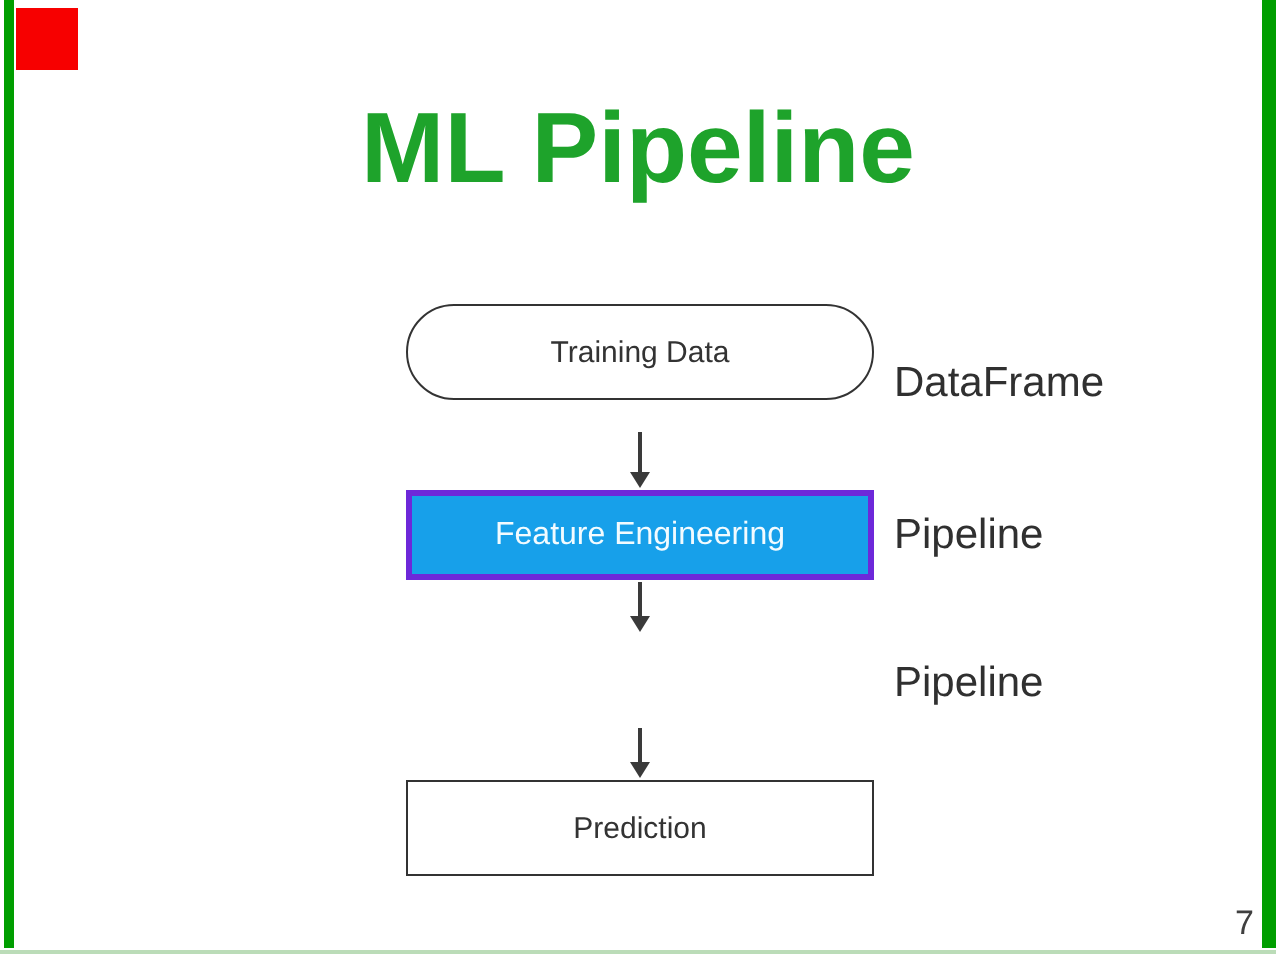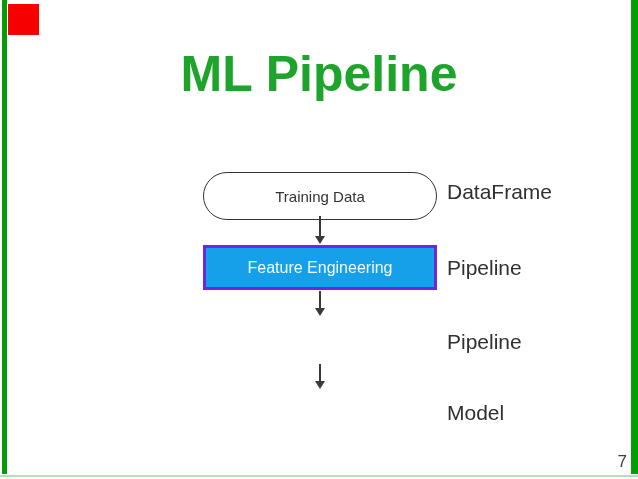--- a/index.html
+++ b/index.html
@@ -28,21 +28,21 @@
 
   
   .node {
     position: absolute; left: 203px; width: 234px;
     box-sizing: border-box;
     display: flex; align-items: center; justify-content: center;
     background: #ffffff;
     border: 1.5px solid #333333;
     color: #333333; font-size: 15px;
   }
-  .node-stadium1 { top: 172px; height: 48px; border-radius: 24px; }
+  .node-stadium1 { top: 152px; height: 48px; border-radius: 24px; }
   .node-blue1    { top: 245px; height: 45px; }
   .node-blue2    { top: 319px; height: 45px; }
   .node-white2   { top: 390px; height: 48px; }
   .node-blue1, .node-blue2 {
     background: #17A0EA; border: 3px solid #6d28d9;
     color: #F2FBFF; font-size: 16px;
   }
 
   
   .arrow-line { position: absolute; left: 319px; width: 2px; background: #3a3a3a; }
@@ -94,21 +94,23 @@
     <span>Feature Engineering</span>
   </div>
 
   <div class="arrow-line a2-line"></div>
   <div class="arrow-head a2-head"></div>
 
 
   <div class="arrow-line a3-line"></div>
   <div class="arrow-head a3-head"></div>
 
+  <div class="node node-white2">
+    <span>Prediction</span>
+  </div>
 
   <div class="annotation ann-1">DataFrame</div>
   <div class="annotation ann-2">Pipeline</div>
   <div class="annotation ann-3">Pipeline</div>
-  <div class="annotation ann-4">Model</div>
 
   <div class="page-number">7</div>
 
 </div>
 
 </body></html>

